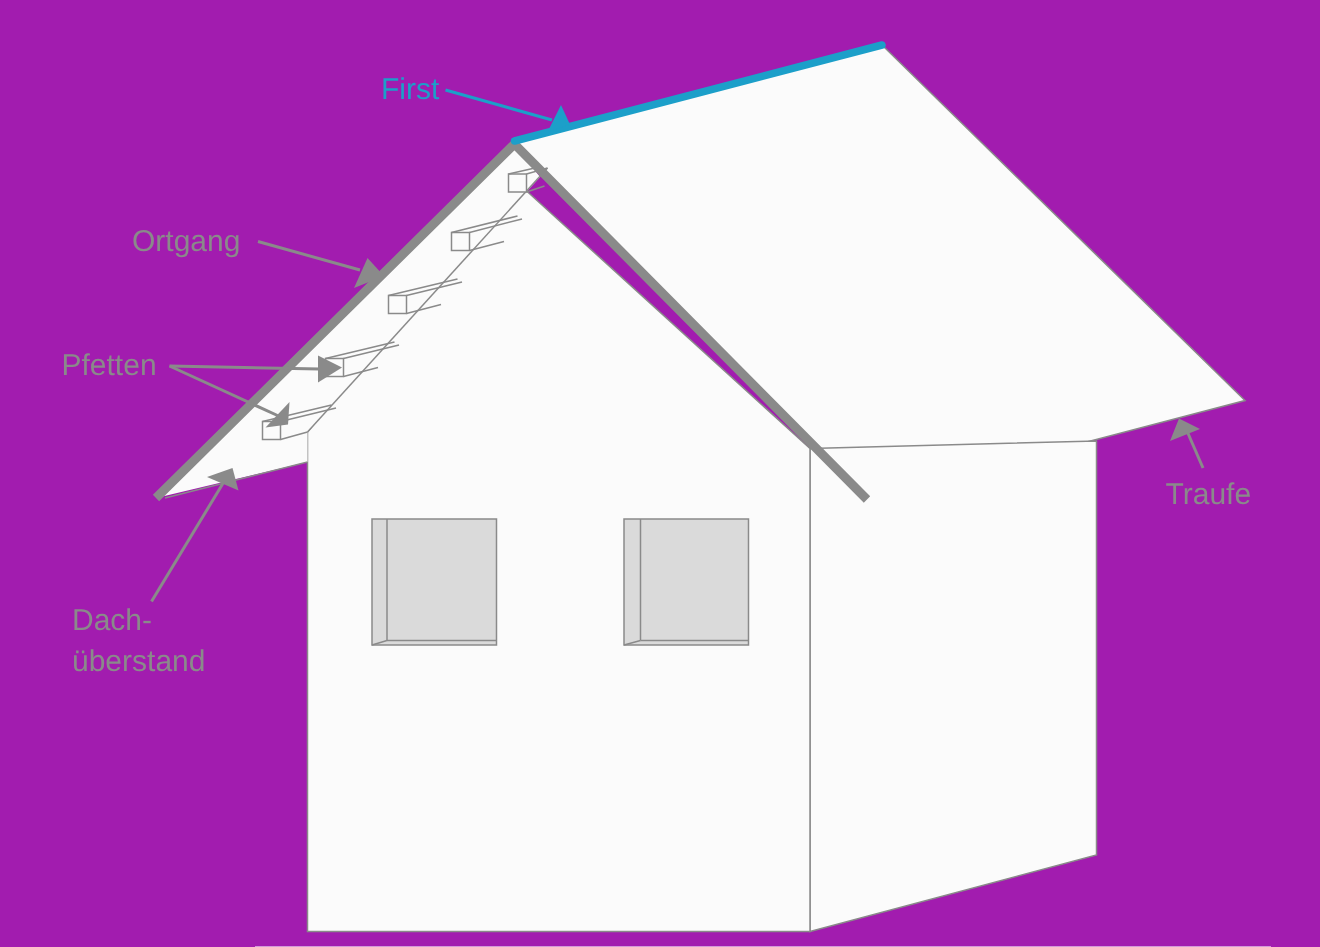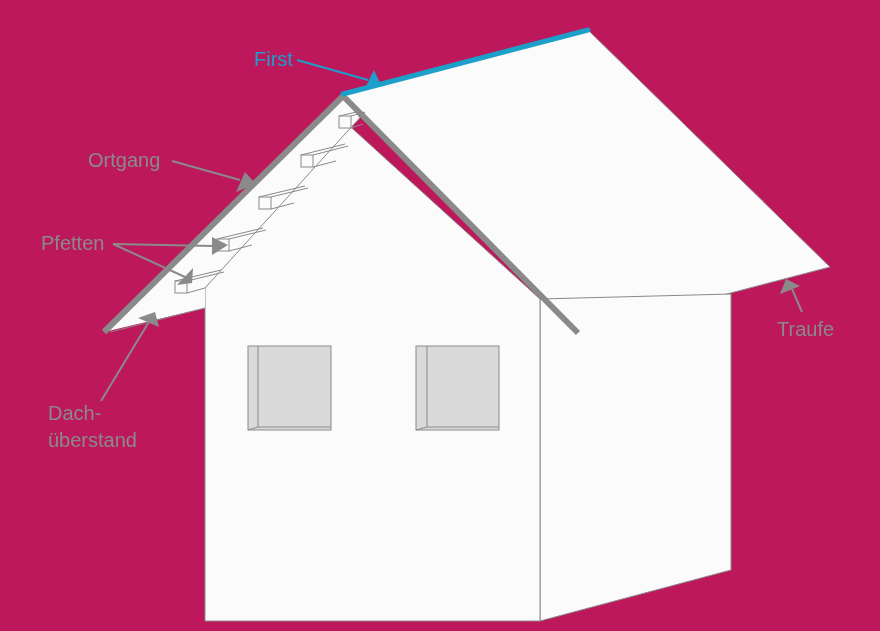--- a/index.html
+++ b/index.html
@@ -1,16 +1,16 @@
 <!DOCTYPE html>
 <html><head>
   <meta charset="utf-8">
   <style>
     html, body { margin: 0; padding: 0; background: #fafafa; }
-    #stage { position: relative; width: 880px; height: 631px; background: #be185d; overflow: hidden; }
+    #stage { position: relative; width: 880px; height: 631px; background: #a21caf; overflow: hidden; }
     svg { position: absolute; left: 0; top: 0; }
     .label { font-family: "Liberation Sans", sans-serif; font-size: 20px; }
     .label-gray { fill: #8a8a8a; }
     .label-blue { fill: #1c9fc9; }
   </style>
 </head>
 <body>
 
 <div id="stage">
   <svg width="880" height="631" viewBox="0 0 880 631">

